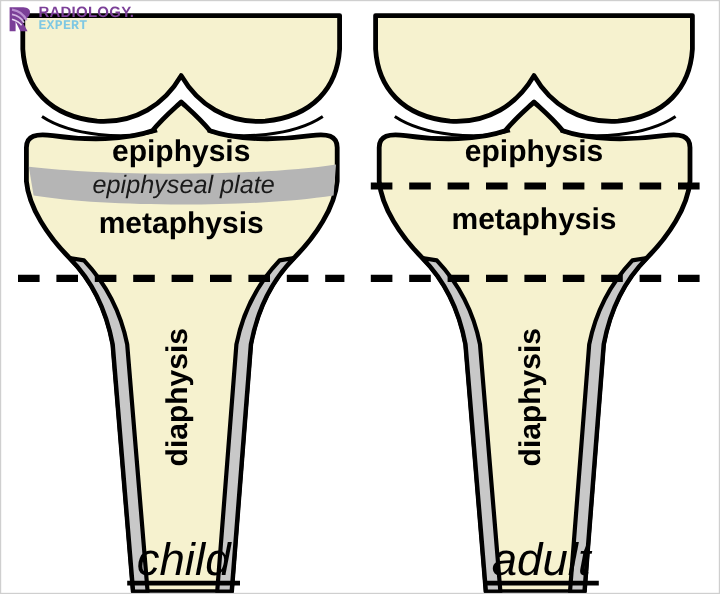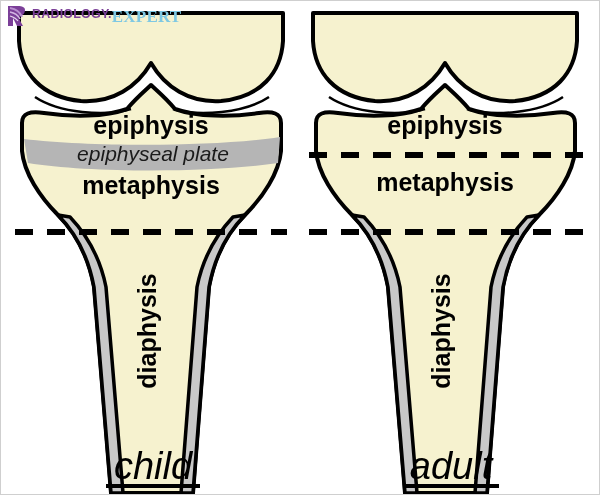--- a/index.html
+++ b/index.html
@@ -45,34 +45,34 @@
   .logo-wrap {
     position: absolute;
     left: 5px;
     top: 3px;
     display: flex;
     align-items: center;
     gap: 4px;
   }
   .logo-text {
     display: flex;
-    flex-direction: row;
+    flex-direction: column;
     line-height: 1.0;
   }
   .logo-line1 {
     font-family: "Liberation Sans", sans-serif;
     font-weight: bold;
     font-size: 12.5px;
     letter-spacing: 0.2px;
     color: #7b3f98;
   }
   .logo-line2 {
-    font-family: Liberation Serif, serif;
+    font-family: Liberation Mono, monospace;
     font-weight: bold;
-    font-size: 17px;
+    font-size: 11px;
     letter-spacing: 0.2px;
     color: #7ec8e3;
   }
 </style>
 </head>
 <body>
 
 <div id="canvas">
 
   <svg id="figure-svg" viewBox="0 0 600 495">

